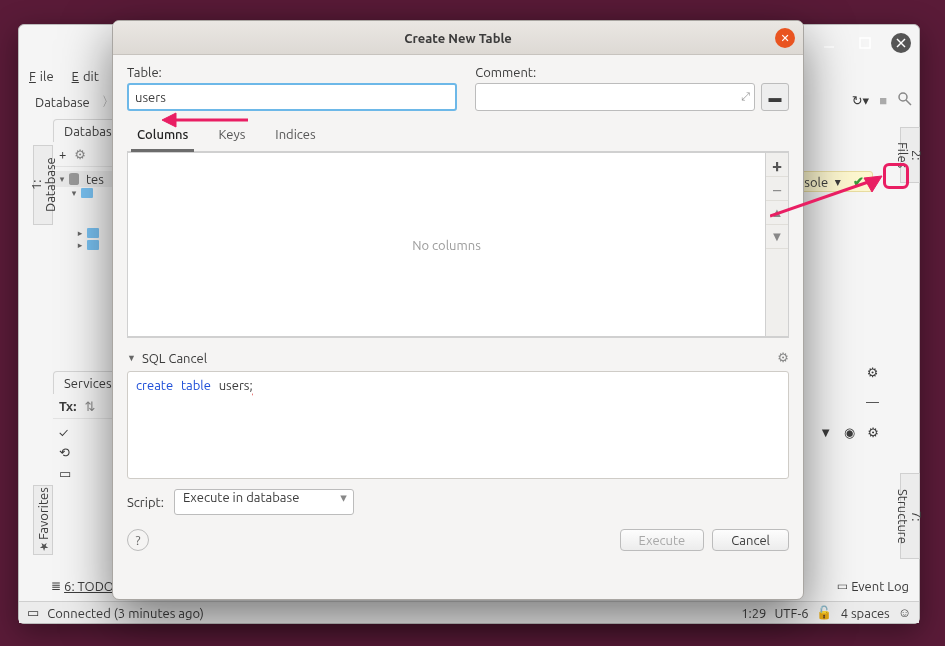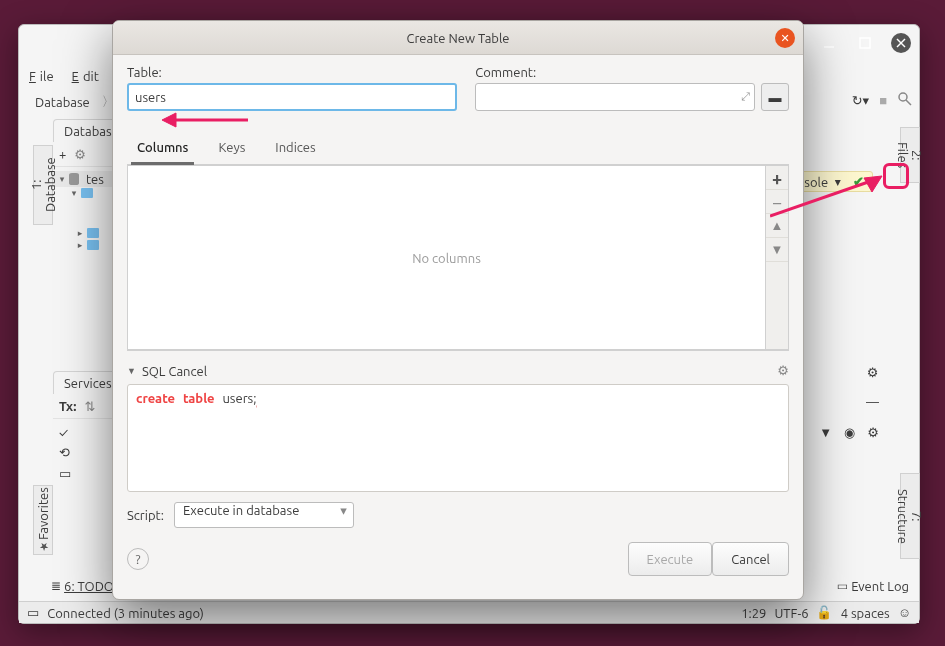--- a/index.html
+++ b/index.html
@@ -30,50 +30,50 @@
 .services-tab{position:absolute;left:34px;top:346px;padding:4px 10px;border:1px solid #d4d4d4;border-bottom:none;border-radius:4px 4px 0 0;background:#f5f5f5}
 .services-panel{position:absolute;left:34px;top:370px;width:78px;height:160px}
 .bottom-toolbar{position:absolute;left:32px;bottom:30px;display:flex;gap:8px;align-items:center}
 .status-bar{position:absolute;left:0;bottom:0;right:0;height:22px;background:#ececec;border-top:1px solid #cfcfcf;display:flex;align-items:center;padding:0 8px;gap:8px}
 .status-bar .grow{flex:1}
 .bb-link{display:flex;align-items:center;gap:3px;font-size:12px;cursor:pointer}
 .bb-link .un{text-decoration:underline}
 
 .dialog{position:absolute;left:112px;top:20px;width:692px;height:580px;background:#f5f4f3;border:1px solid #a9a6a2;border-radius:7px;box-shadow:0 18px 50px rgba(0,0,0,.5)}
 .dlg-titlebar{height:34px;background:linear-gradient(#eae7e3,#ddd9d4);border-radius:7px 7px 0 0;display:flex;align-items:center;justify-content:center;position:relative;border-bottom:1px solid #c7c3be}
-.dlg-title{font-weight:400;color:#3c3c3c}
+.dlg-title{font-weight:700;color:#3c3c3c}
 .dlg-close{position:absolute;right:8px;top:7px;width:20px;height:20px;background:#e95420;border-radius:50%;display:flex;align-items:center;justify-content:center;color:#fff;font-size:11px;cursor:pointer}
 .dlg-body{padding:10px 14px 12px 14px;display:flex;flex-direction:column;height:calc(100% - 34px)}
-.field-row{display:flex;gap:18px;align-items:flex-start;margin-bottom:23px}
+.field-row{display:flex;gap:18px;align-items:flex-start;margin-bottom:10px}
 .field{flex:1;display:flex;flex-direction:column;gap:4px}
 .text-input{height:28px;border:2px solid #6db8e8;border-radius:3px;padding:0 6px;background:#fff;outline:none}
 .comment-input{height:28px;border:1px solid #bcbcbc;border-radius:3px;padding:0 6px;background:#fff;position:relative}
 .comment-input .exp{position:absolute;right:4px;top:6px;color:#999;font-size:11px}
 .comment-btn{width:28px;height:28px;border:1px solid #bcbcbc;border-radius:3px;display:flex;align-items:center;justify-content:center;background:#eee;cursor:pointer}
 .tabs-row{display:flex;gap:18px;border-bottom:1px solid #d0d0d0;padding:0 4px}
 .tab-item{padding:6px 6px 8px;cursor:pointer;color:#555;border-bottom:3px solid transparent;margin-bottom:-1px}
 .tab-item.active{border-bottom:3px solid #6c6c6c;color:#222;font-weight:500}
 .columns-area{flex:0 0 186px;display:flex;border-bottom:1px solid #d0d0d0;margin-top:0}
 .cols-main{flex:1;display:flex;align-items:center;justify-content:center;background:#fff;border:1px solid #d0d0d0;border-right:none;color:#9b9b9b}
 .cols-side{width:24px;display:flex;flex-direction:column;background:#f0efed;border:1px solid #d0d0d0}
 .side-btn{height:24px;display:flex;align-items:center;justify-content:center;cursor:pointer;color:#888;border-bottom:1px solid #e0ded9}
 .side-btn.add{color:#555;font-size:18px;font-weight:bold}
 .side-btn.minus{font-size:18px}
 .sql-section{margin-top:12px}
 .sql-header{display:flex;align-items:center;gap:6px;margin-bottom:6px}
 .sql-triangle{font-size:9px;color:#666}
 .sql-gear{margin-left:auto;color:#888;cursor:pointer}
 .sql-box{height:108px;border:1px solid #cfccc7;background:#fff;border-radius:3px;padding:6px 8px;font-family:"DejaVu Sans Mono",monospace;font-size:13px}
-.kw{color:#ef4444;font-weight:bold}
+.kw{color:#1d4ed8;font-weight:normal}
 .action-row{display:flex;align-items:center;gap:10px;margin-top:10px}
 .select{height:26px;border:1px solid #bcbcbc;border-radius:3px;background:#fff;padding:0 22px 0 8px;display:flex;align-items:flex-start;position:relative;min-width:180px;cursor:pointer}
 .select::after{content:"▾";position:absolute;right:6px;color:#888}
 .dlg-buttons{margin-top:14px;display:flex;align-items:center}
 .help-circle{width:22px;height:22px;border:1px solid #bcbcbc;border-radius:50%;display:flex;align-items:center;justify-content:center;color:#666;cursor:pointer}
-.dlg-btn{padding:9px 18px;border:1px solid #bcbcbc;border-radius:4px;background:linear-gradient(#fdfdfd,#ececec);cursor:pointer}
+.dlg-btn{margin-left:8px;padding:3px 18px;border:1px solid #bcbcbc;border-radius:4px;background:linear-gradient(#fdfdfd,#ececec);cursor:pointer}
 .dlg-btn.disabled{color:#a8a8a8}
 .console-pill{position:absolute;right:46px;top:146px;background:#fdf7cf;border:1px solid #e8dca0;padding:2px 8px;border-radius:3px;display:flex;align-items:center;gap:4px;font-size:12px}
 .check-ic{color:#3a9a3a;font-weight:bold}
 
 .anno-arrow{position:absolute;stroke:#e91e63;fill:#e91e63;pointer-events:none}
 .anno-box{position:absolute;border:3px solid #e91e63;border-radius:6px;pointer-events:none}
 .right-icons{position:absolute;right:40px;top:340px;display:flex;flex-direction:column;gap:14px;align-items:center;color:#777}
 .right-icons2{position:absolute;right:40px;top:400px;display:flex;gap:12px;align-items:center;color:#777;flex-direction:row}
 </style>
 </head>

